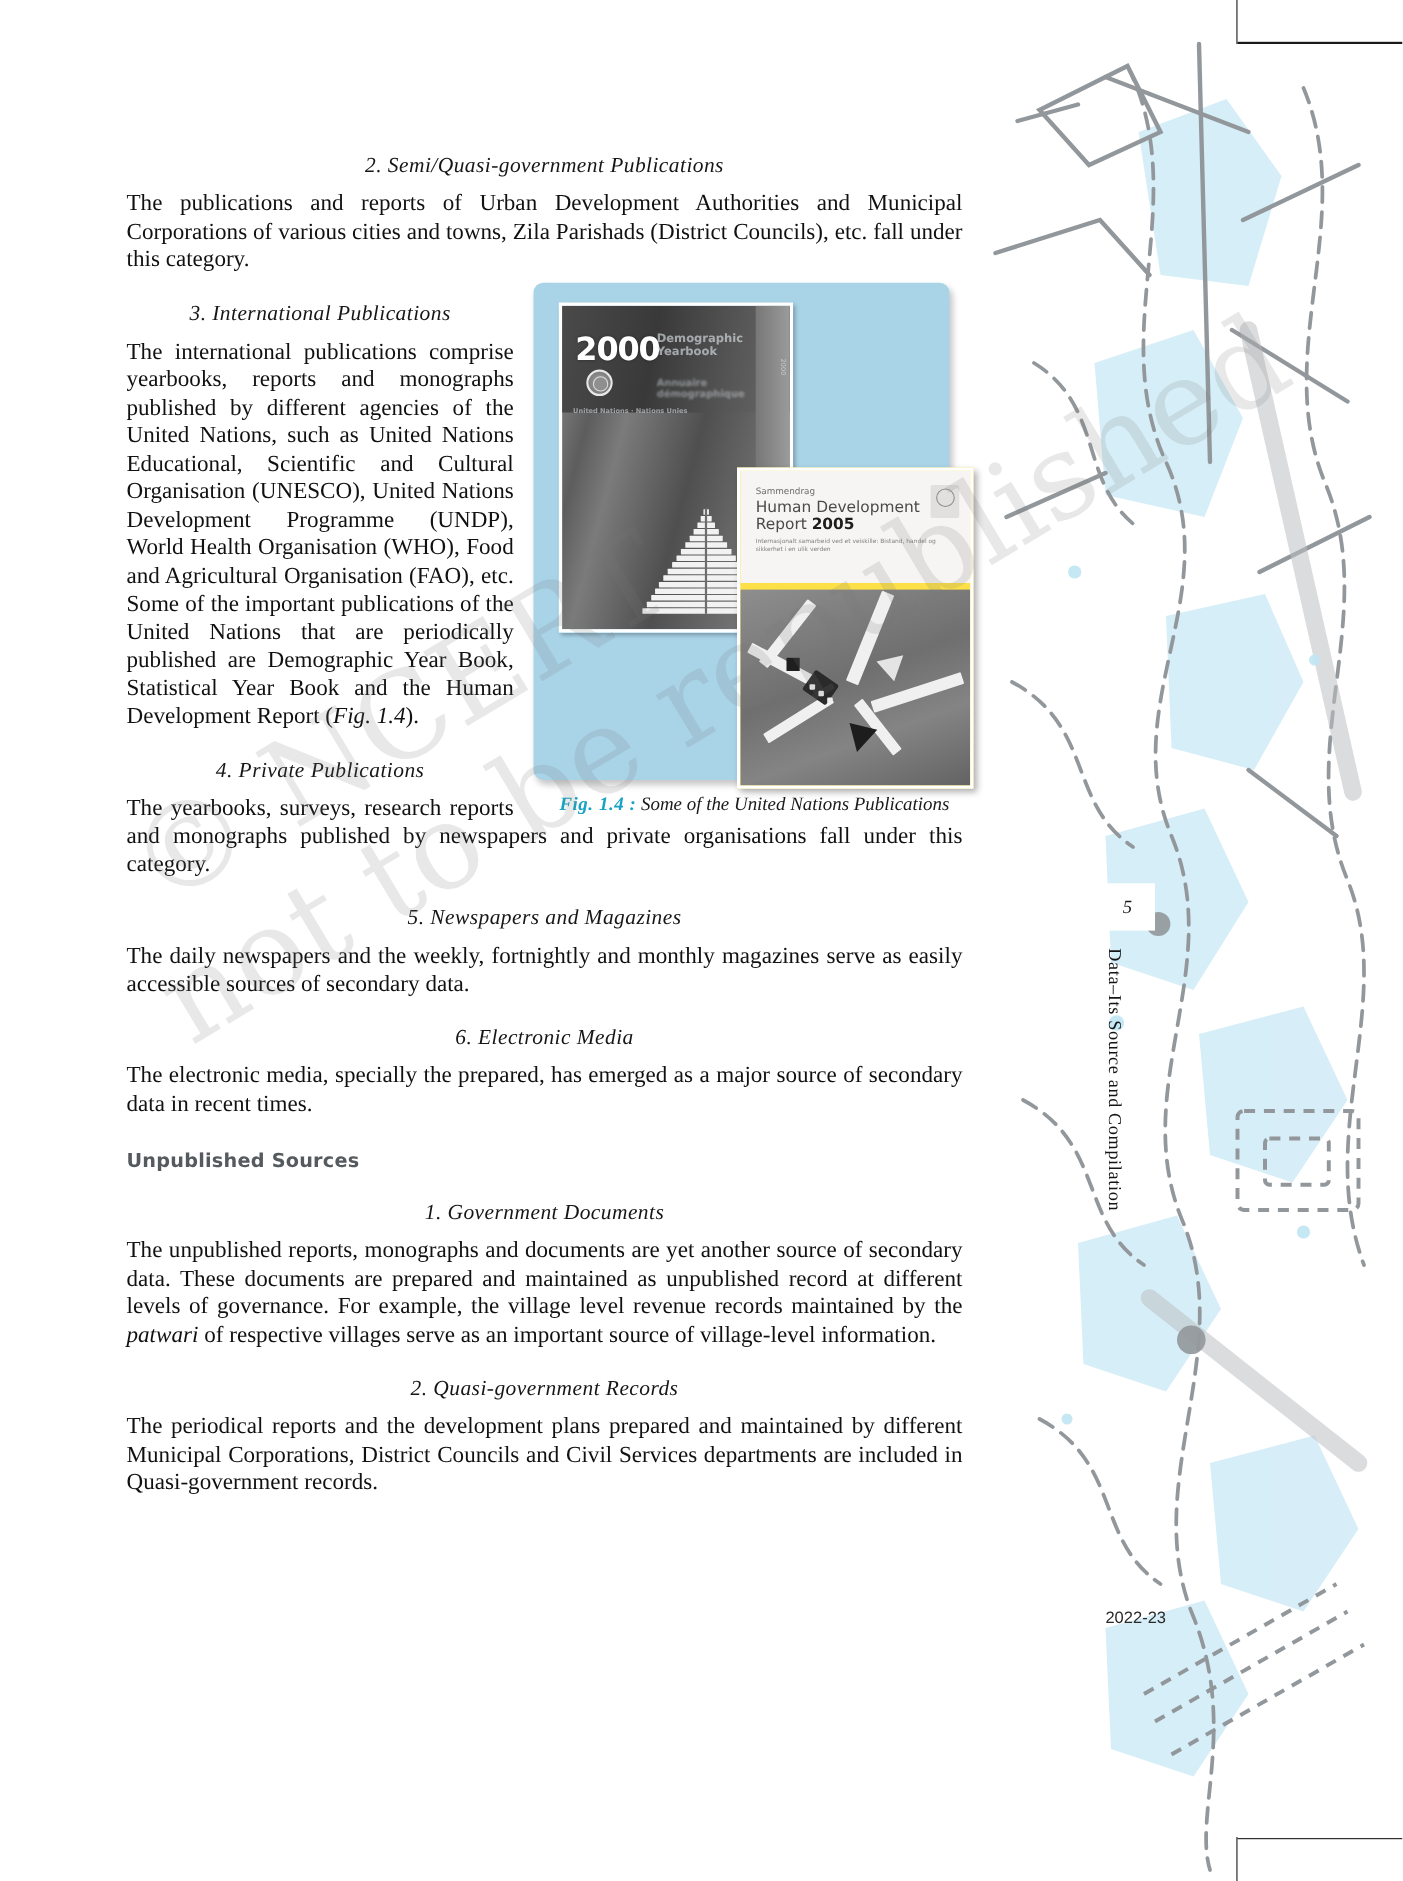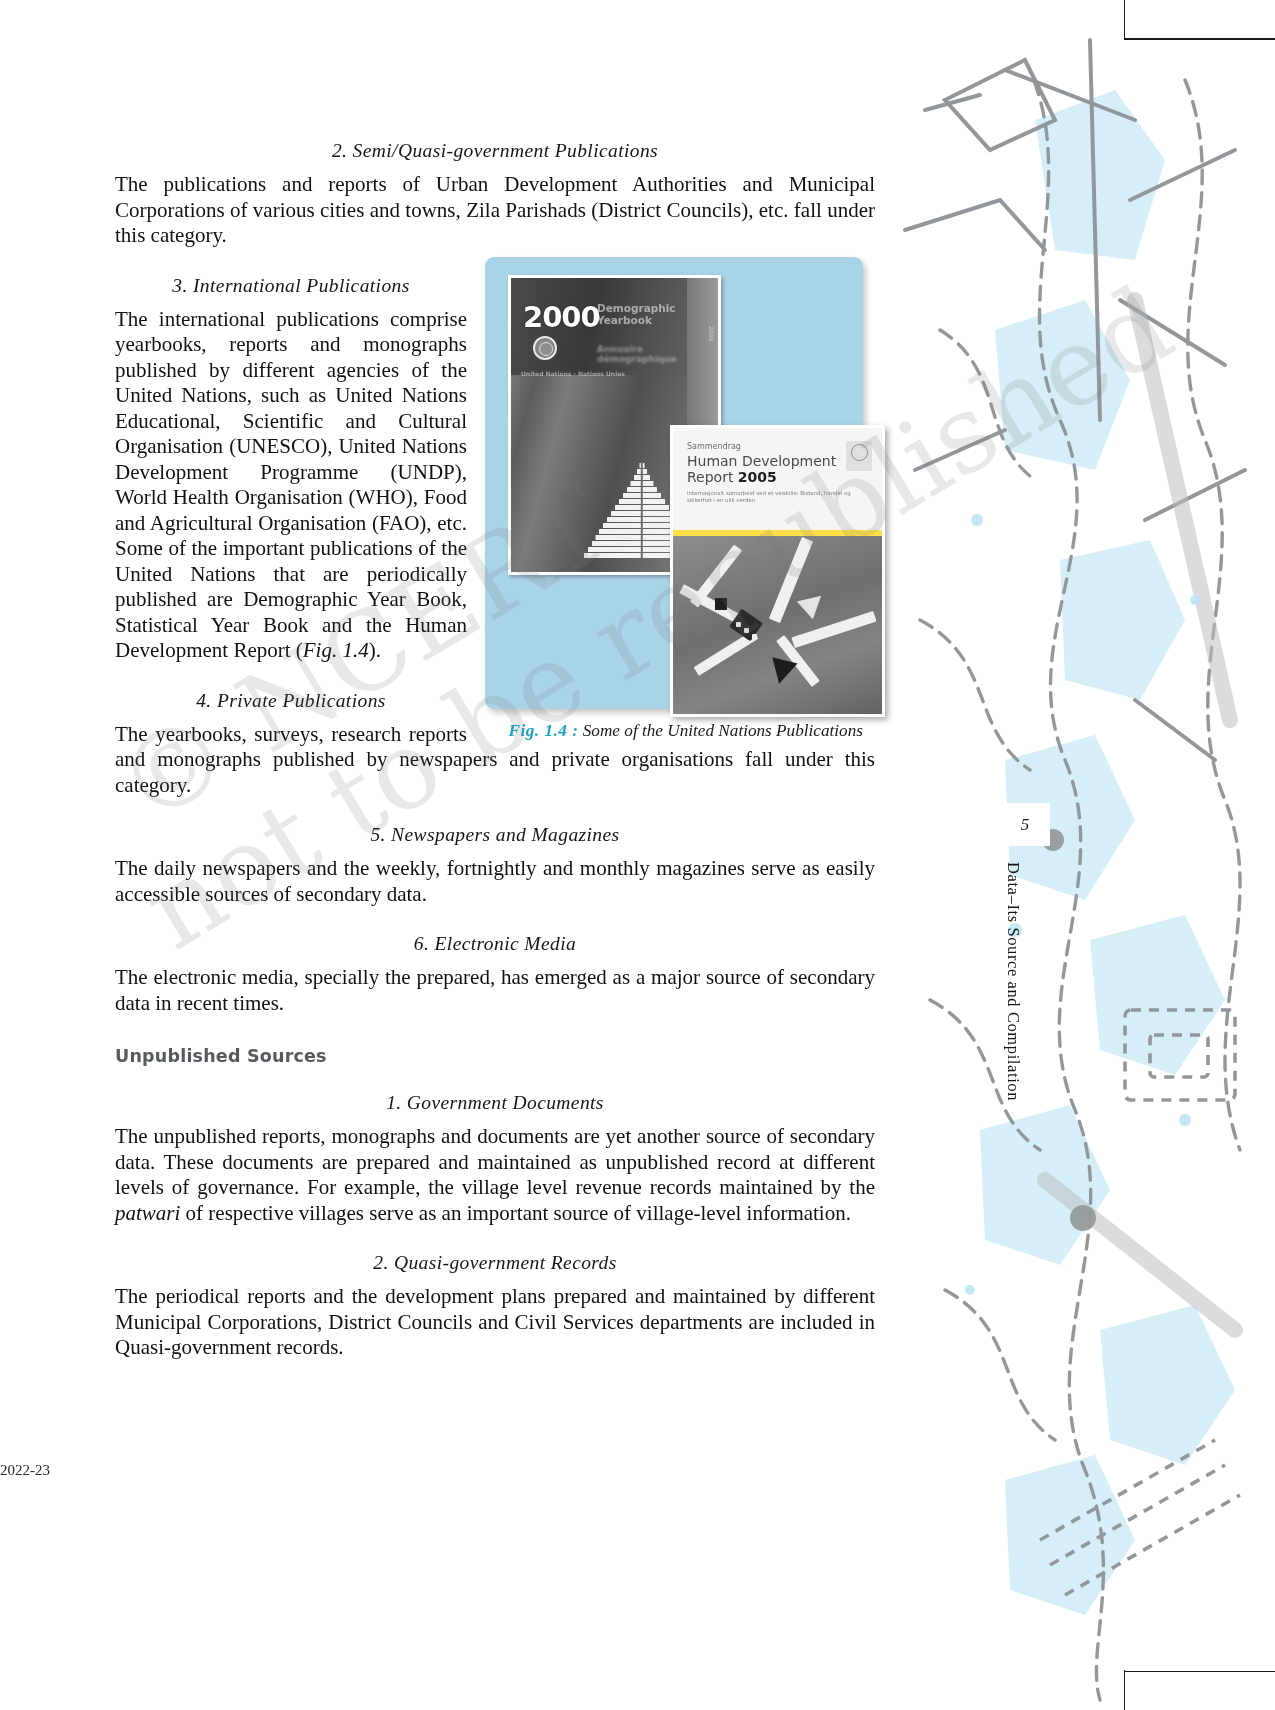--- a/index.html
+++ b/index.html
@@ -300,22 +300,22 @@
     font-size:16.5px;
     color:#141414;
     letter-spacing:0.6px;
     white-space:nowrap;
   }
 
   
   #footer {
     position:absolute;
     left:0; top:1462px; width:1060px;
-    text-align:left;
-    font-family:Liberation Serif, serif;
+    text-align:right;
+    font-family:Liberation Sans, sans-serif;
     font-size:15px;
     color:#2a2a2a;
   }
 
   .clearfix::after { content:""; display:table; clear:both; }
 </style>
 </head>
 <body>
 
 <div id="page">

